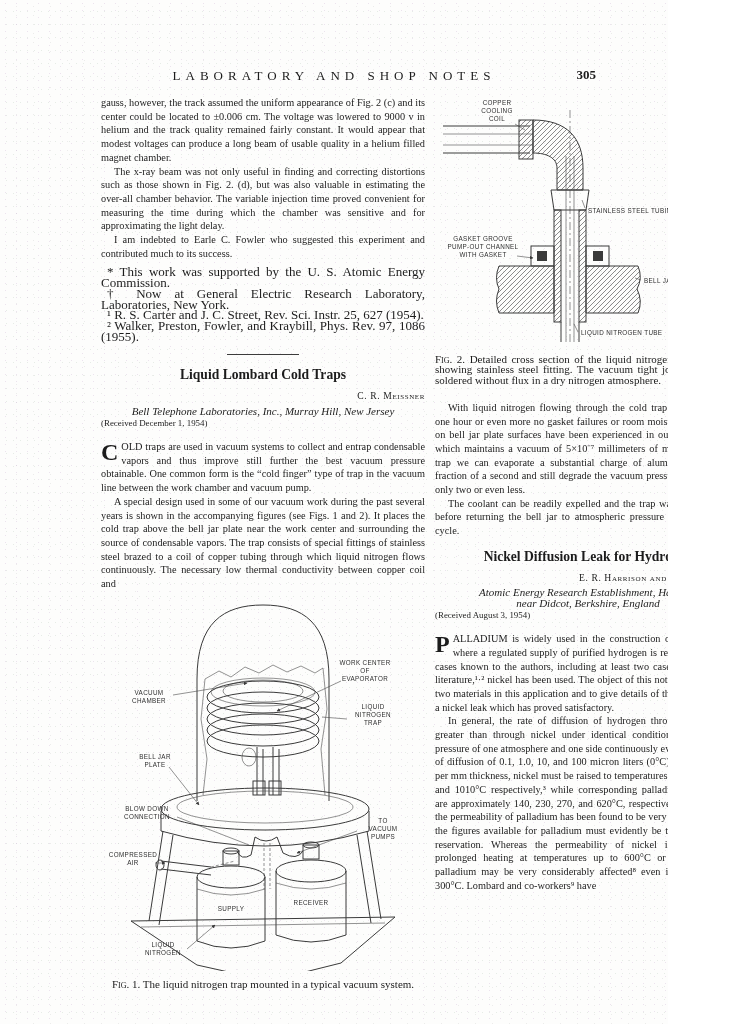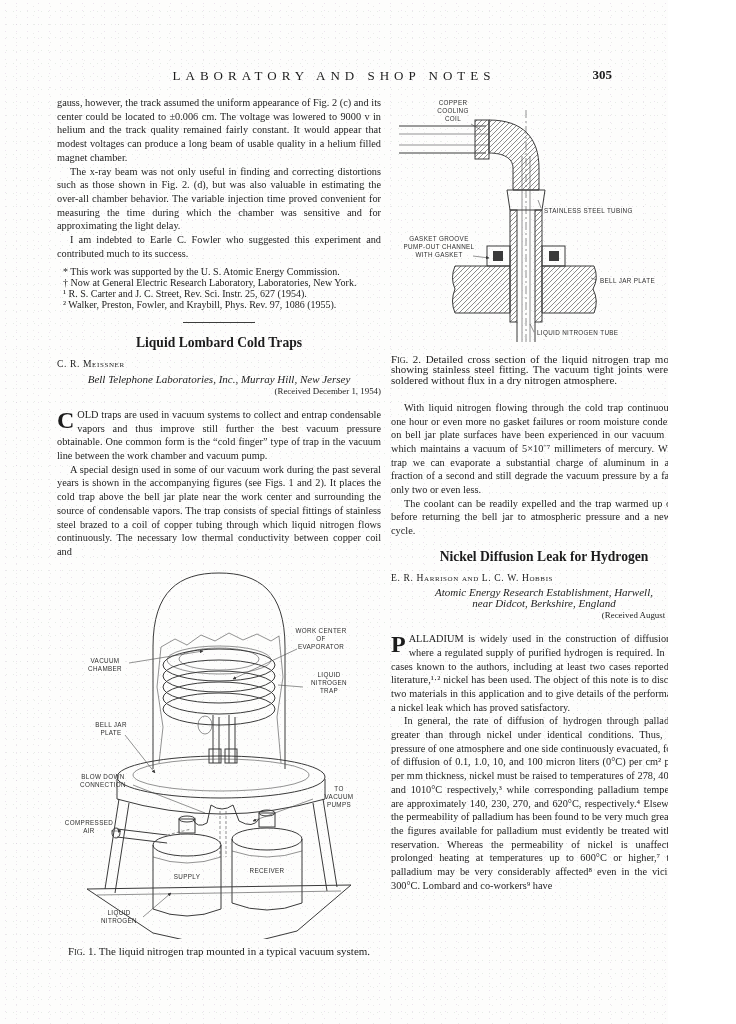--- a/index.html
+++ b/index.html
@@ -10,34 +10,34 @@
       radial-gradient(circle, rgba(190,160,200,.28) .6px, transparent .7px),
       radial-gradient(circle, rgba(150,175,150,.22) .5px, transparent .6px),
       radial-gradient(circle, rgba(120,120,120,.12) .5px, transparent .6px);
     background-size:11px 7px, 7px 13px, 17px 9px;
     background-position:0 0, 3px 5px, 8px 2px;
     font-family:"Liberation Serif", serif;
     color:#1c1c1c;
   }
   .hdr{position:absolute;top:68px;left:120px;right:120px;text-align:center;
        font-size:13px;letter-spacing:5px;white-space:nowrap;}
-  .pgnum{position:absolute;top:67px;right:56px;font-size:13px;font-weight:bold;}
-  .col{position:absolute;top:96px;font-size:10.3px;line-height:13.7px;text-align:justify;}
+  .pgnum{position:absolute;top:67px;right:72px;font-size:13px;font-weight:bold;}
+  .col{position:absolute;top:96px;font-size:10.3px;line-height:13.7px;text-align:justify;margin-left:44px;}
   .col-l{left:57px;width:324px;}
   .col-r{left:391px;width:306px;}
   p{margin:0;}
   .ind{text-indent:13px;}
-  .fns{margin-top:7px;font-size:10px;line-height:10.7px;}
+  .fns{margin-top:7px;font-size:13px;line-height:10.7px;}
   .fns p{text-indent:6px;}
   .sep{width:72px;border:0;border-top:1px solid #3c3c3c;margin:12px auto 13px;}
   .a-title{font-size:13.6px;font-weight:bold;text-align:center;text-indent:0;margin-bottom:7px;}
-  .a-author{font-size:9.6px;text-align:left;text-indent:0;font-variant:small-caps;
+  .a-author{font-size:9.6px;text-align:right;text-indent:0;font-variant:small-caps;
             letter-spacing:.6px;margin-bottom:3px;}
   .a-affil{font-size:11px;font-style:italic;text-align:center;text-indent:0;line-height:10.6px;}
-  .a-recd{font-size:8.9px;text-align:right;text-indent:0;margin-top:1px;margin-bottom:9px;}
+  .a-recd{font-size:8.9px;text-align:left;text-indent:0;margin-top:1px;margin-bottom:9px;}
   .dc{float:left;font-size:24px;line-height:20px;padding:2px 3px 0 0;font-weight:600;}
   .figwrap{margin-top:8px;}
   .figcap{font-size:11px;line-height:10.7px;margin-top:4px;}
   .figcap-c{text-align:center;}
   .figcap-j{text-align:justify;margin-bottom:15px;}
   .smcaps{font-variant:small-caps;}
   .blk{margin-top:12px;}
   svg text{font-family:"Liberation Sans", sans-serif;font-size:6.3px;
            letter-spacing:.35px;fill:#2e2e2e;}
   svg .ln{stroke:#3a3a3a;fill:none;stroke-width:1;}

